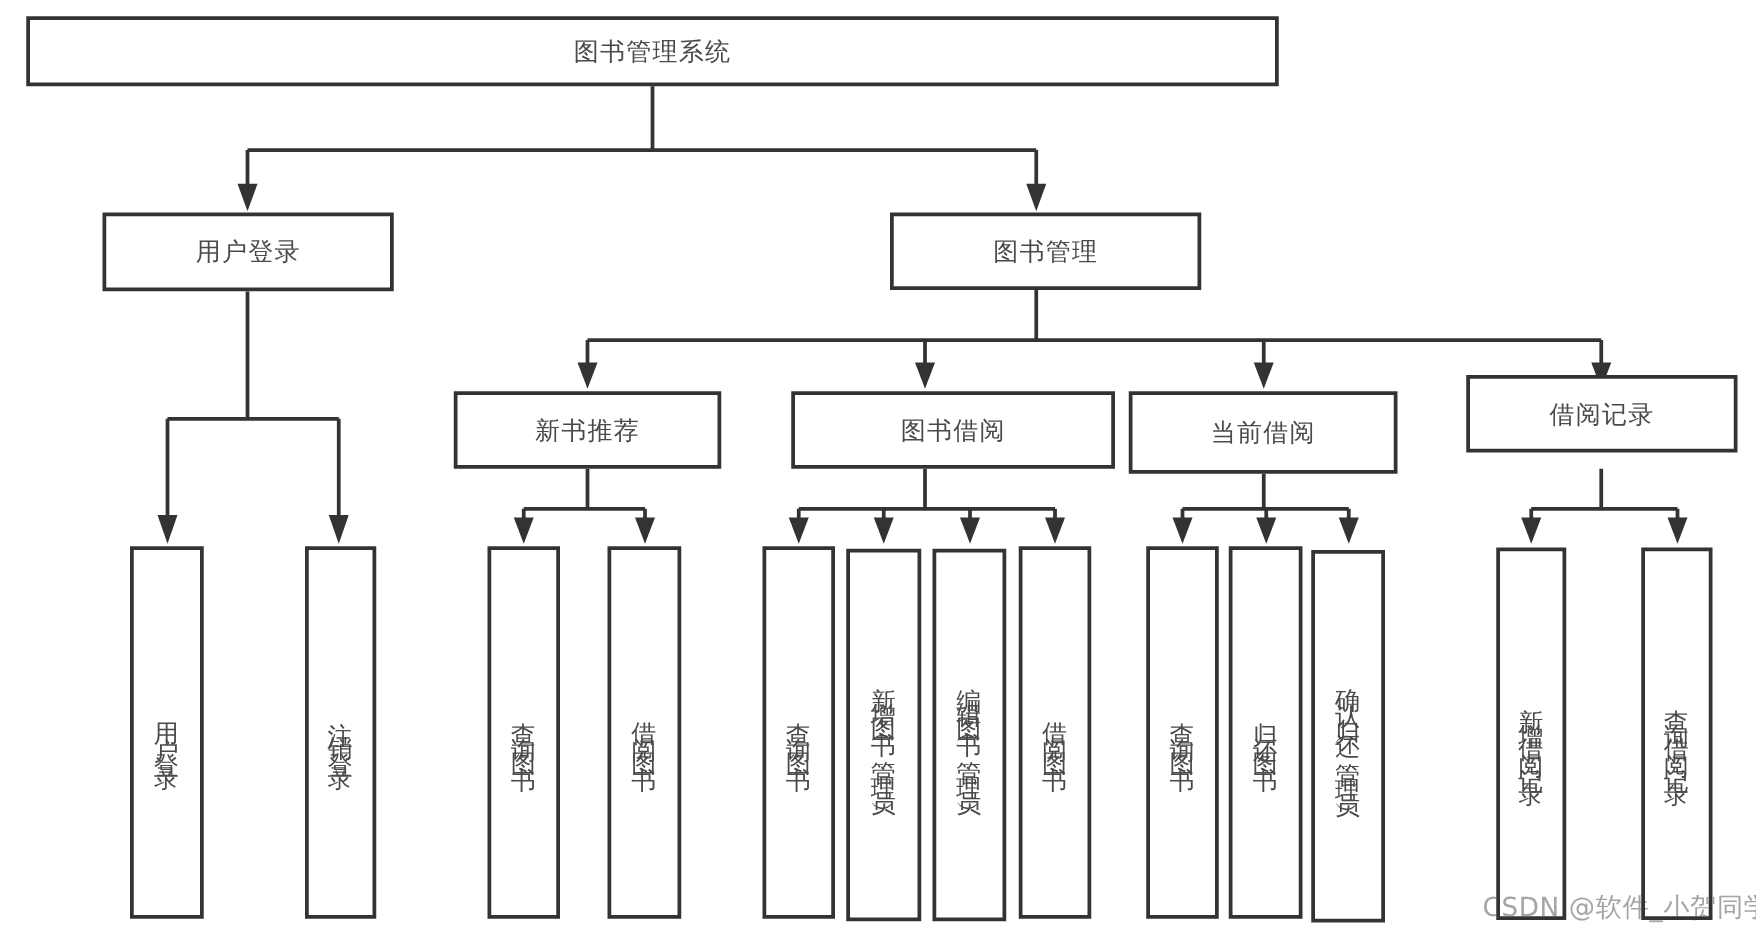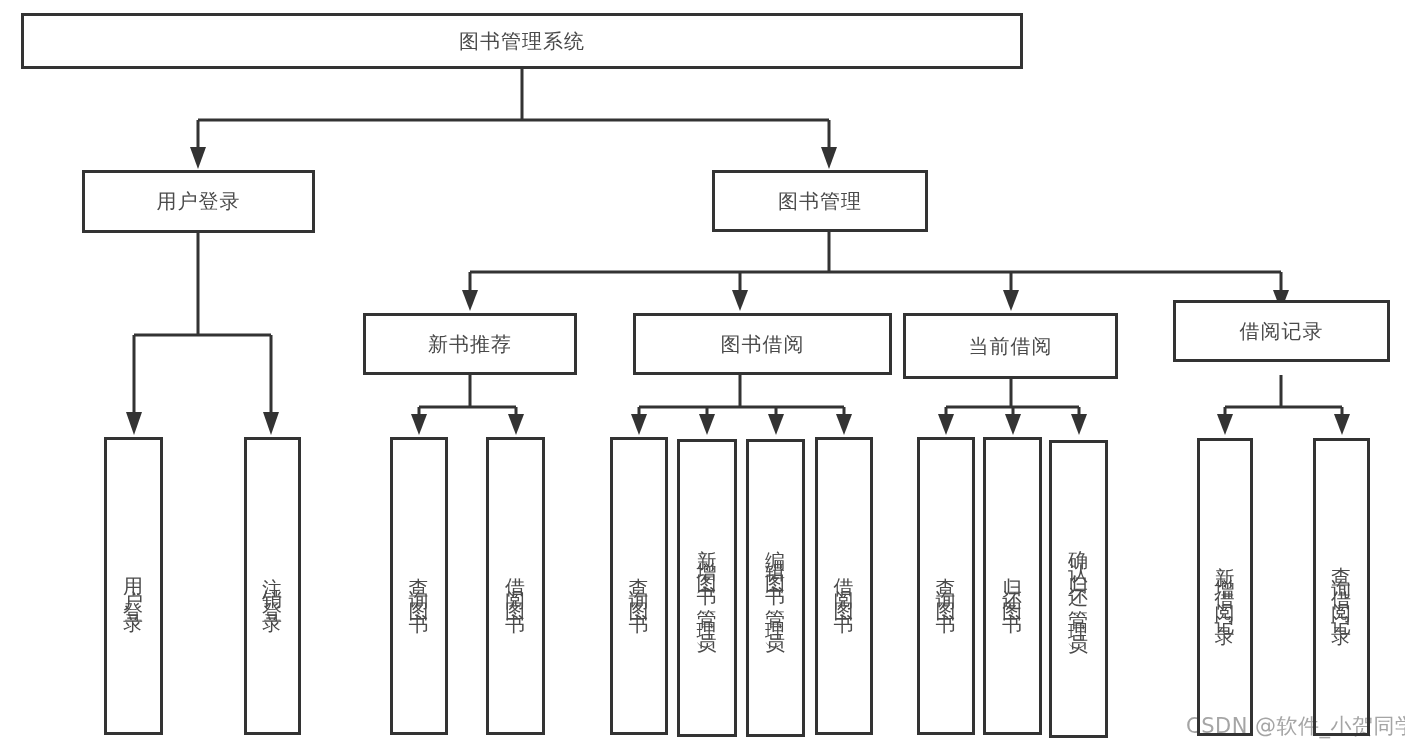--- a/index.html
+++ b/index.html
@@ -110,21 +110,21 @@
     </g>
     <g fill="#333333" stroke="none">
       <polygon points="1217,414 1233,414 1225,435"></polygon>
       <polygon points="1334,414 1350,414 1342,435"></polygon>
     </g>
   </svg>
 
   <div class="box hbox" style="left:21px; top:13px; width:1002px; height:56px;">图书管理系统</div>
 
   <div class="box hbox" style="left:82px; top:170px; width:233px; height:63px;">用户登录</div>
-  <div class="box hbox" style="left:712px; top:170px; width:216px; height:62px;">图书管理</div>
+  <div class="box hbox" style="left:712px; top:170px; width:249px; height:62px;">图书管理</div>
 
   <div class="box hbox" style="left:363px; top:313px; width:214px; height:62px;">新书推荐</div>
   <div class="box hbox" style="left:633px; top:313px; width:259px; height:62px;">图书借阅</div>
   <div class="box hbox" style="left:903px; top:313px; width:215px; height:66px;">当前借阅</div>
   <div class="box hbox" style="left:1173px; top:300px; width:217px; height:62px;">借阅记录</div>
 
   <div class="box vbox" style="left:104px; top:437px; width:59px; height:298px;">
     <span>用户登录</span>
   </div>
   <div class="box vbox" style="left:244px; top:437px; width:57px; height:298px;">

